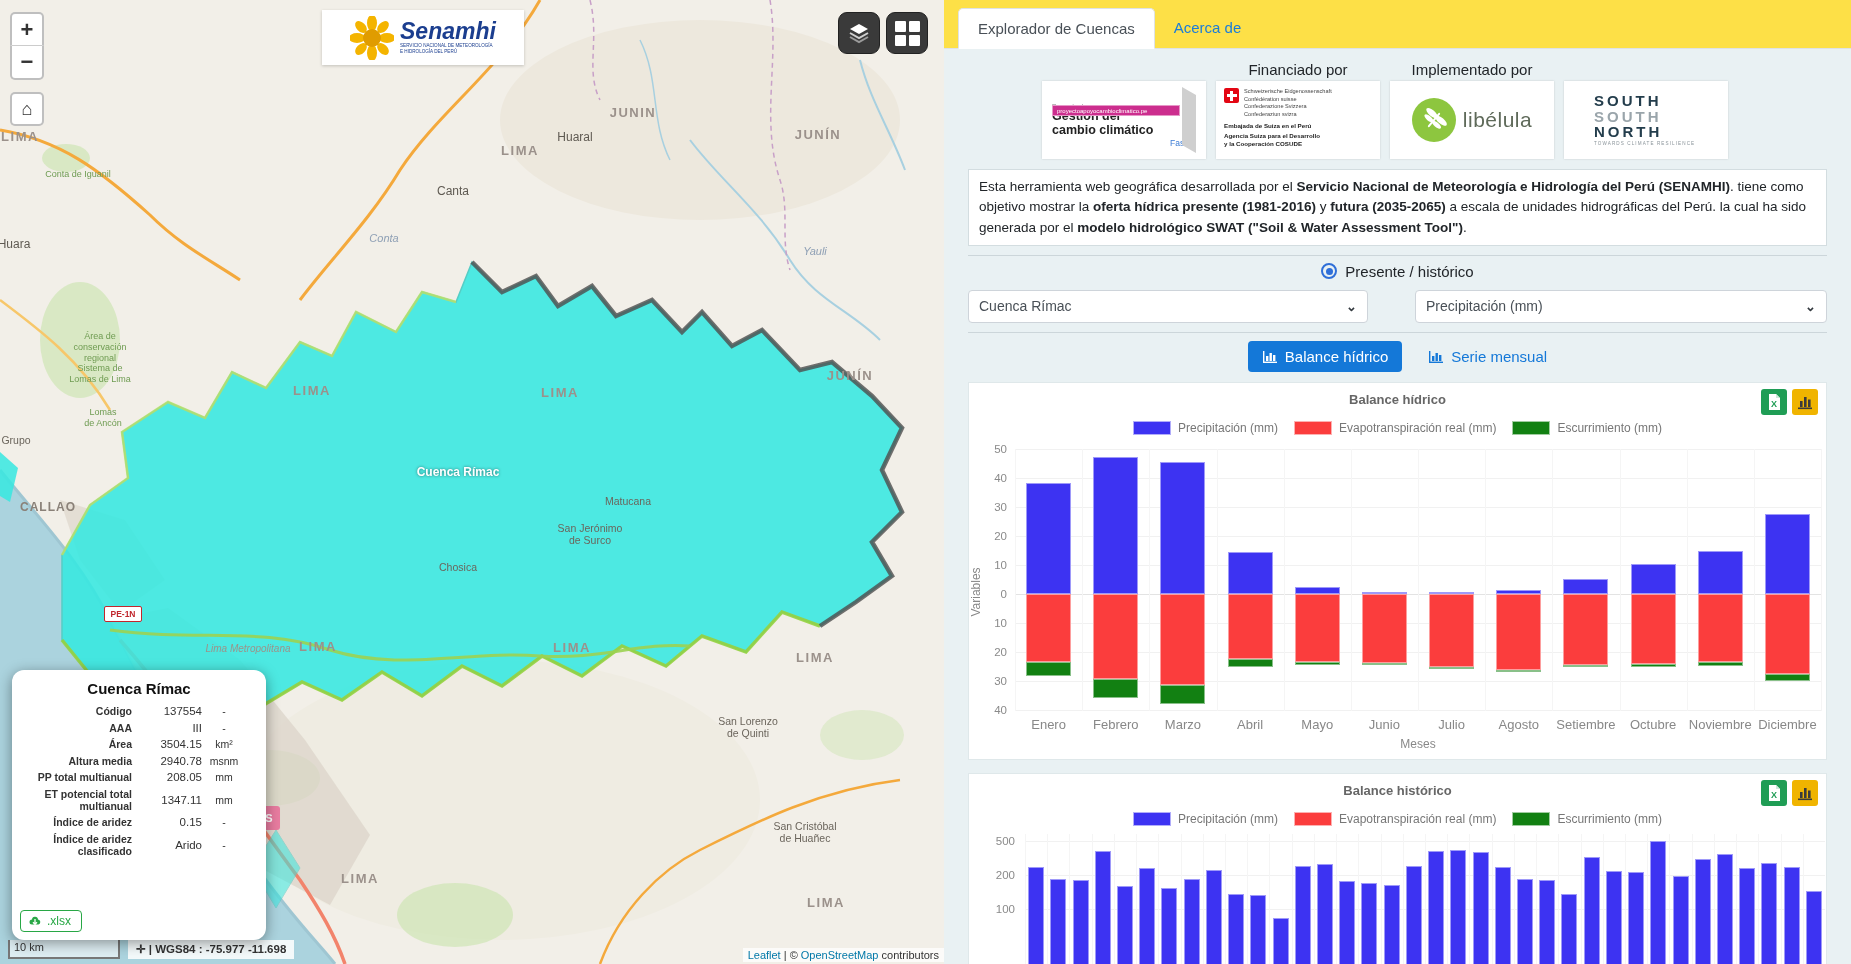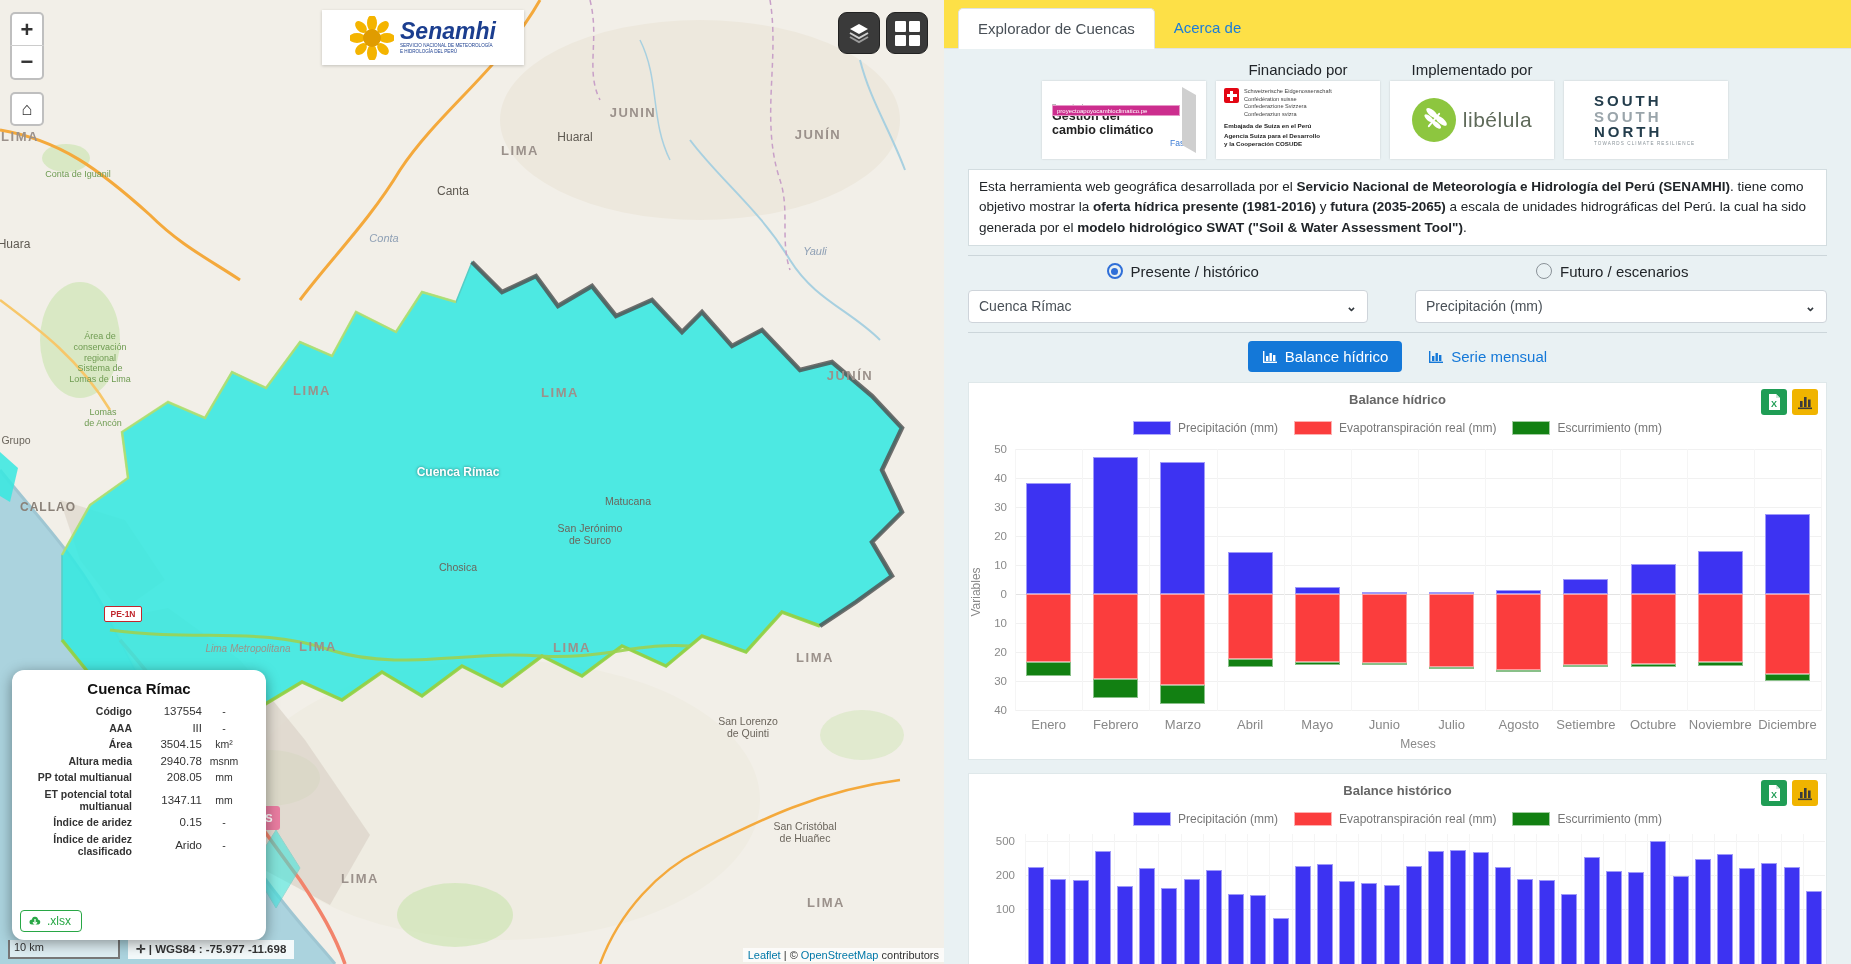--- a/index.html
+++ b/index.html
@@ -409,24 +409,20 @@
       <div id="desc">
         <span>Esta herramienta web geográfica desarrollada por el </span><b>Servicio Nacional de Meteorología e Hidrología del Perú (SENAMHI)</b><span>. tiene como objetivo mostrar la </span><b>oferta hídrica presente (1981-2016)</b><span> y </span><b>futura (2035-2065)</b><span> a escala de unidades hidrográficas del Perú. la cual ha sido generada por el </span><b>modelo hidrológico SWAT ("Soil &amp; Water Assessment Tool")</b><span>.</span>
       </div>
 
       <hr class="sep">
 
       <div class="radio-row">
         <div>
           <span class="rdot on"></span>
           <span>Presente / histórico</span>
-        </div>
-        <div>
-          <span class="rdot off"></span>
-          <span>Futuro / escenarios</span>
         </div>
       </div>
 
       <div class="select-row">
         <div class="fakeselect" id="sel-basin">
           <span>Cuenca Rímac</span>
           <span class="chev">⌄</span>
         </div>
         <div class="fakeselect" id="sel-var">
           <span>Precipitación (mm)</span>

